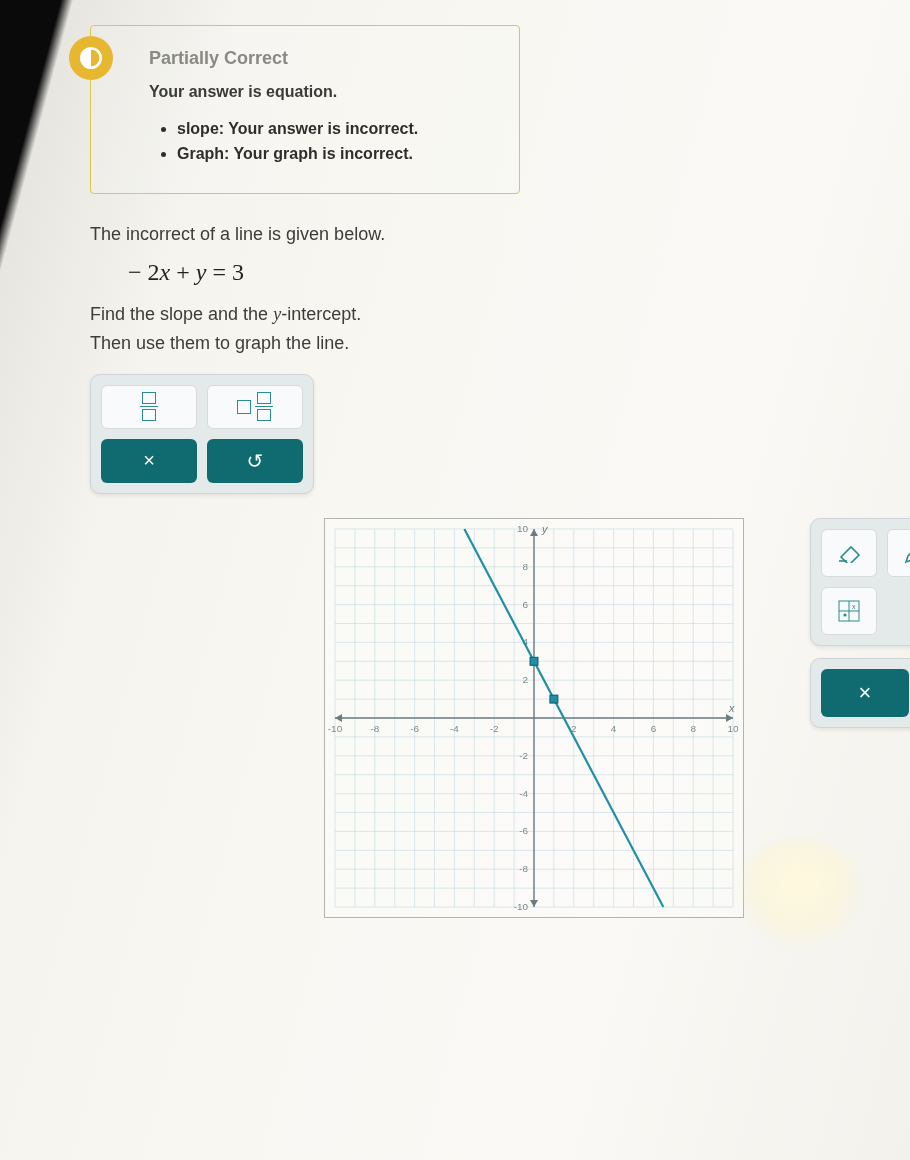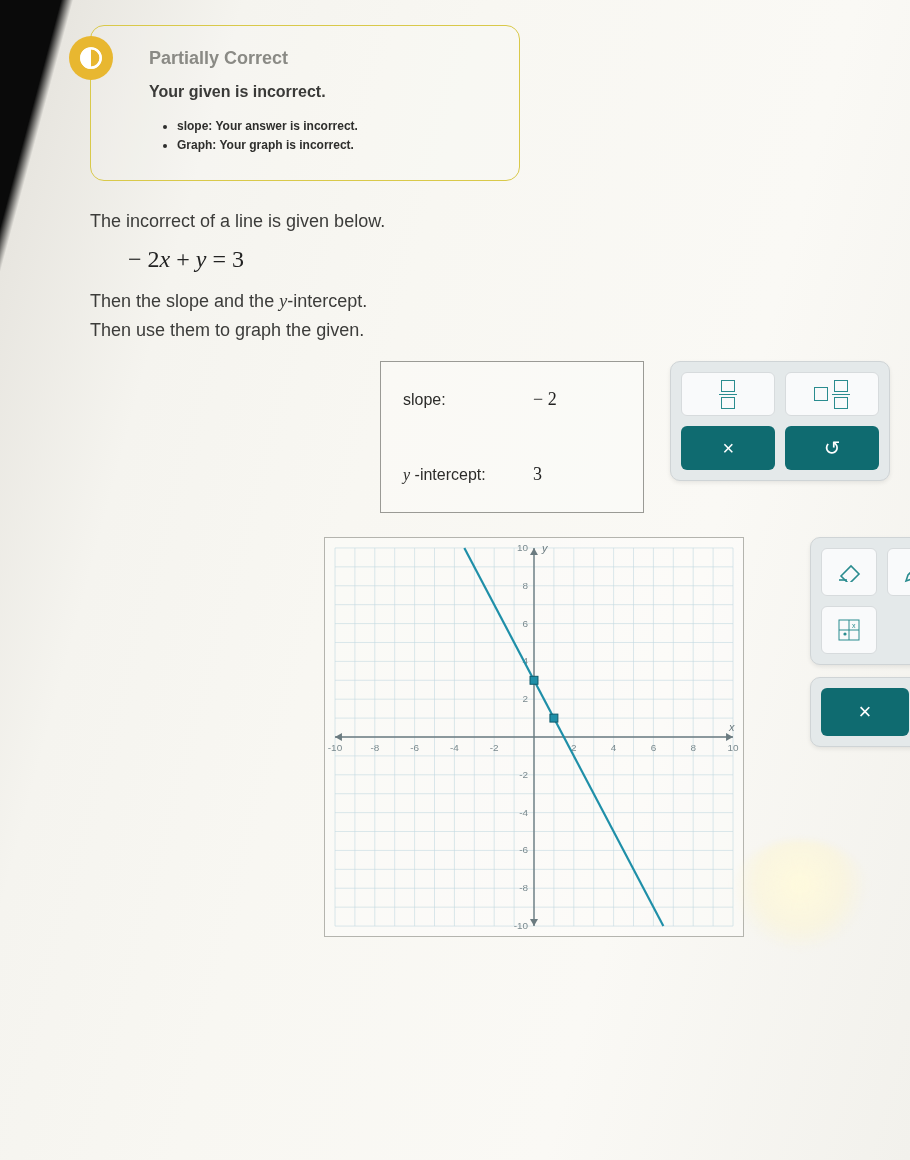--- a/index.html
+++ b/index.html
@@ -7,27 +7,27 @@
       width: 910px;
       height: 1160px;
       font-family: Arial, Helvetica, sans-serif;
       background: linear-gradient(105deg, #0a0a0a 0%, #0a0a0a 5%, #e8e6e0 6%, #f5f4ef 20%, #f8f7f2 40%, #faf9f5 70%, #f2f1ec 100%);
       color: #333;
       position: relative;
       overflow: hidden;
     }
     .page { position: absolute; left: 60px; top: 0; right: 0; bottom: 0; padding: 25px 20px 20px 30px; }
 
-    .feedback-box { border: 1px solid #d9c94a; border-radius: 14px; padding: 22px 26px 26px 58px; margin-bottom: 30px; width: 430px; position: relative; background: rgba(255,255,255,0.12); }
+    .feedback-box { border: 1px solid #d9c94a; border-radius: 4px; padding: 22px 26px 26px 58px; margin-bottom: 30px; width: 430px; position: relative; background: rgba(255,255,255,0.12); }
     .fb-icon { position: absolute; left: -22px; top: 10px; width: 44px; height: 44px; border-radius: 50%; background: #e8b730; display: flex; align-items: center; justify-content: center; }
     .fb-icon svg { width: 26px; height: 26px; fill: #fff; }
     .fb-status { color: #8a8a85; font-weight: 600; font-size: 18px; margin-bottom: 14px; }
     .fb-summary { color: #3a3a38; font-weight: 700; font-size: 16px; margin-bottom: 16px; }
     .fb-list { list-style: disc; padding-left: 28px; }
-    .fb-list li { color: #2e2e2c; font-weight: 700; font-size: 12px; line-height: 1.55; }
+    .fb-list li { color: #2e2e2c; font-weight: 700; font-size: 16px; line-height: 1.55; }
 
     .prompt p { color: #3c3c3a; font-size: 18px; margin-bottom: 8px; }
     .equation { font-family: 'Times New Roman', serif; font-size: 24px; margin: 14px 0 18px 38px; color: #222; }
     .equation .var { font-style: italic; }
     .instr { margin-bottom: 4px; }
     .ivar { font-family: 'Times New Roman', serif; font-style: italic; }
 
     .row { display: flex; gap: 26px; align-items: flex-start; margin-top: 20px; }
     .answer-box { border: 1px solid #9a9a95; width: 270px; background: rgba(255,255,255,0.25); margin-left: 290px; }
     .ans-row { display: flex; align-items: center; height: 75px; padding: 0 22px; }
@@ -67,51 +67,39 @@
 
 <div class="page">
   <div class="feedback-box">
     <div class="fb-icon">
       <svg viewBox="0 0 24 24">
           <path d="M12 2a10 10 0 1 0 .001 20.001A10 10 0 0 0 12 2zm0 2.2a7.8 7.8 0 0 1 0 15.6V4.2z"></path>
           <circle cx="12" cy="12" r="9" fill="none" stroke="#fff" stroke-width="2"></circle>
         </svg>
     </div>
     <div class="fb-status">Partially Correct</div>
-    <div class="fb-summary">Your given is incorrect.</div>
+    <div class="fb-summary">Your answer is equation.</div>
     <ul class="fb-list">
       <li>slope: Your answer is incorrect.</li>
       <li>Graph: Your graph is incorrect.</li>
     </ul>
   </div>
 
   <div class="prompt">
     <p>The incorrect of a line is given below.</p>
     <div class="equation">
       − 2<span class="var">x</span> + <span class="var">y</span> = 3
     </div>
     <p class="instr">
-      <span>Then the slope and the </span><span class="ivar">y</span><span>-intercept.</span>
+      <span>Find the slope and the </span><span class="ivar">y</span><span>-intercept.</span>
     </p>
-    <p class="instr">Then use them to graph the given.</p>
+    <p class="instr">Then use them to graph the line.</p>
   </div>
 
   <div class="row">
-    <div class="answer-box">
-      <div class="ans-row">
-        <div class="ans-label">slope:</div>
-        <div class="ans-val">− 2</div>
-      </div>
-      <div class="ans-row">
-        <div class="ans-label">
-          <span class="ital">y</span><span> -intercept:</span>
-        </div>
-        <div class="ans-val">3</div>
-      </div>
-    </div>
 
     <div class="keypad">
       <div class="kgrid">
         <div class="kp-btn kp-light">
           <span class="frac">
               <span class="n"></span>
               <span class="bar"></span>
               <span class="d"></span>
             </span>
         </div>

